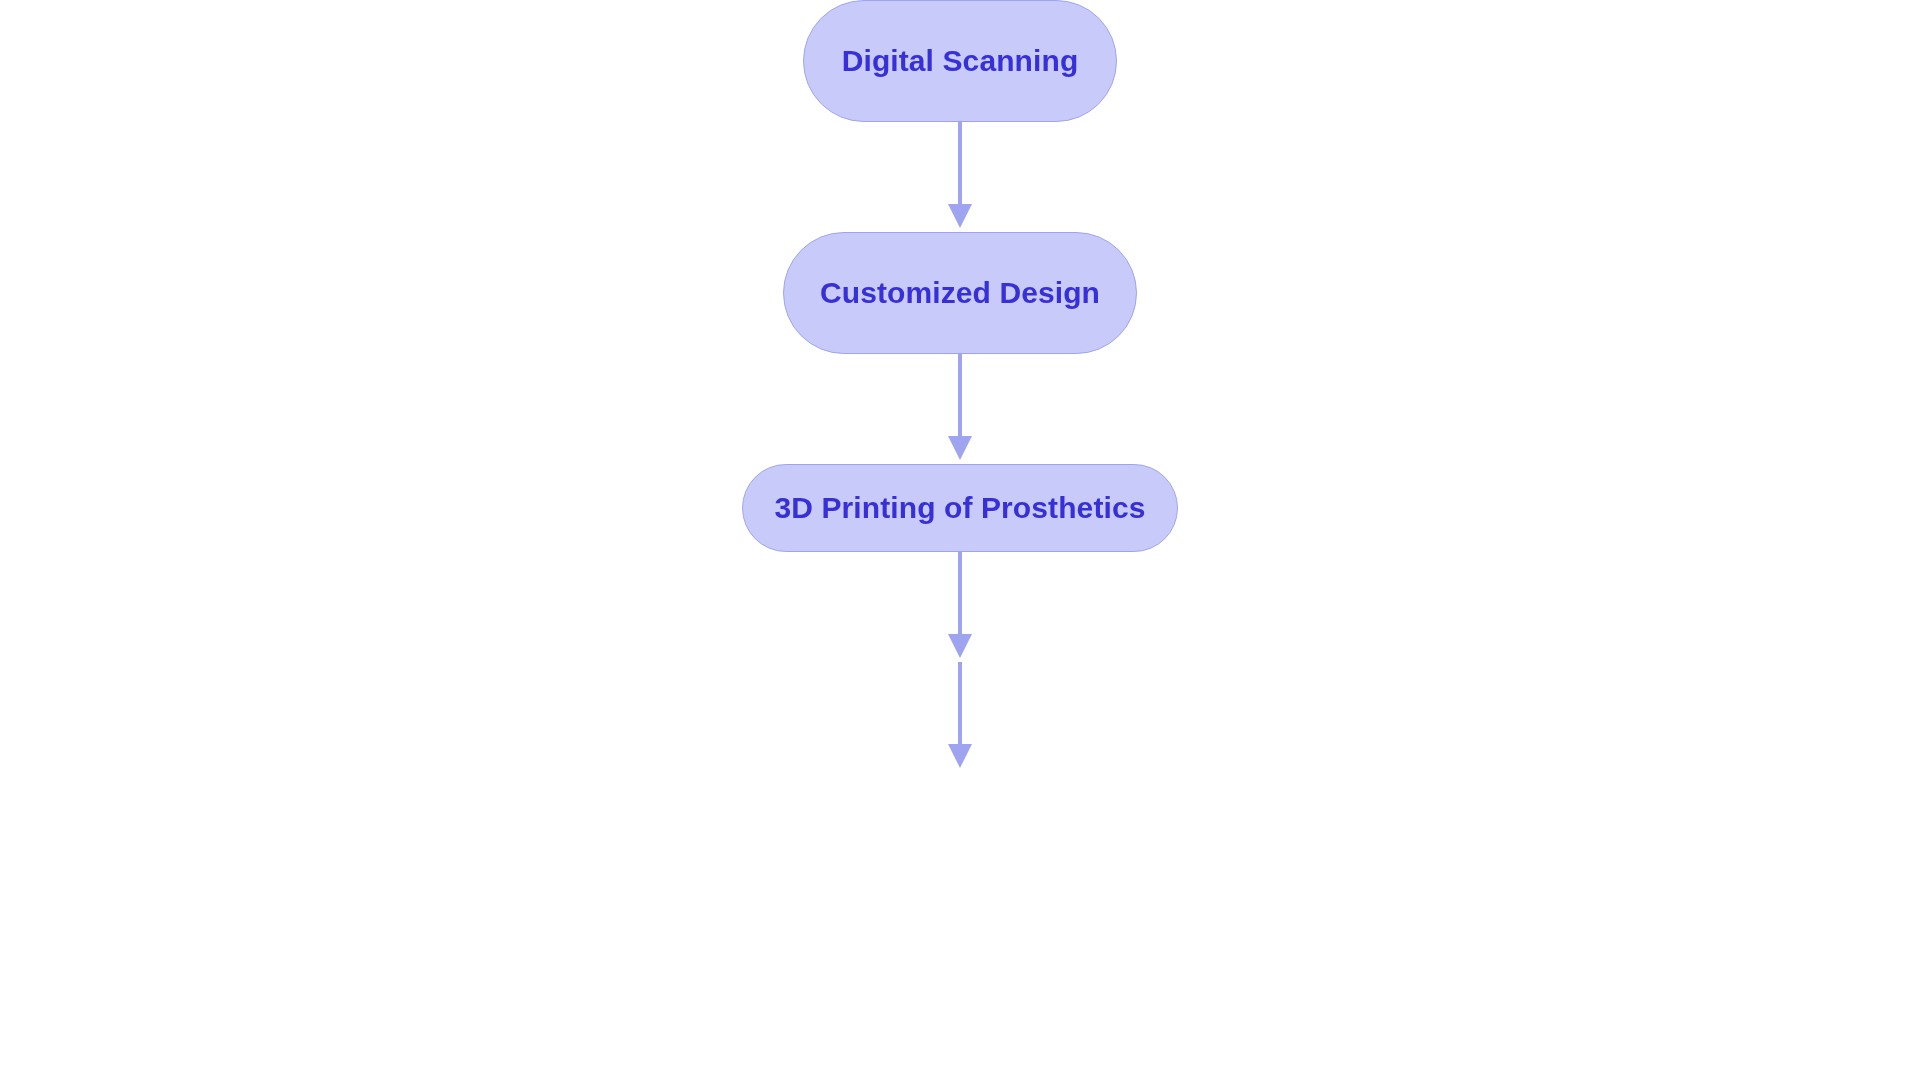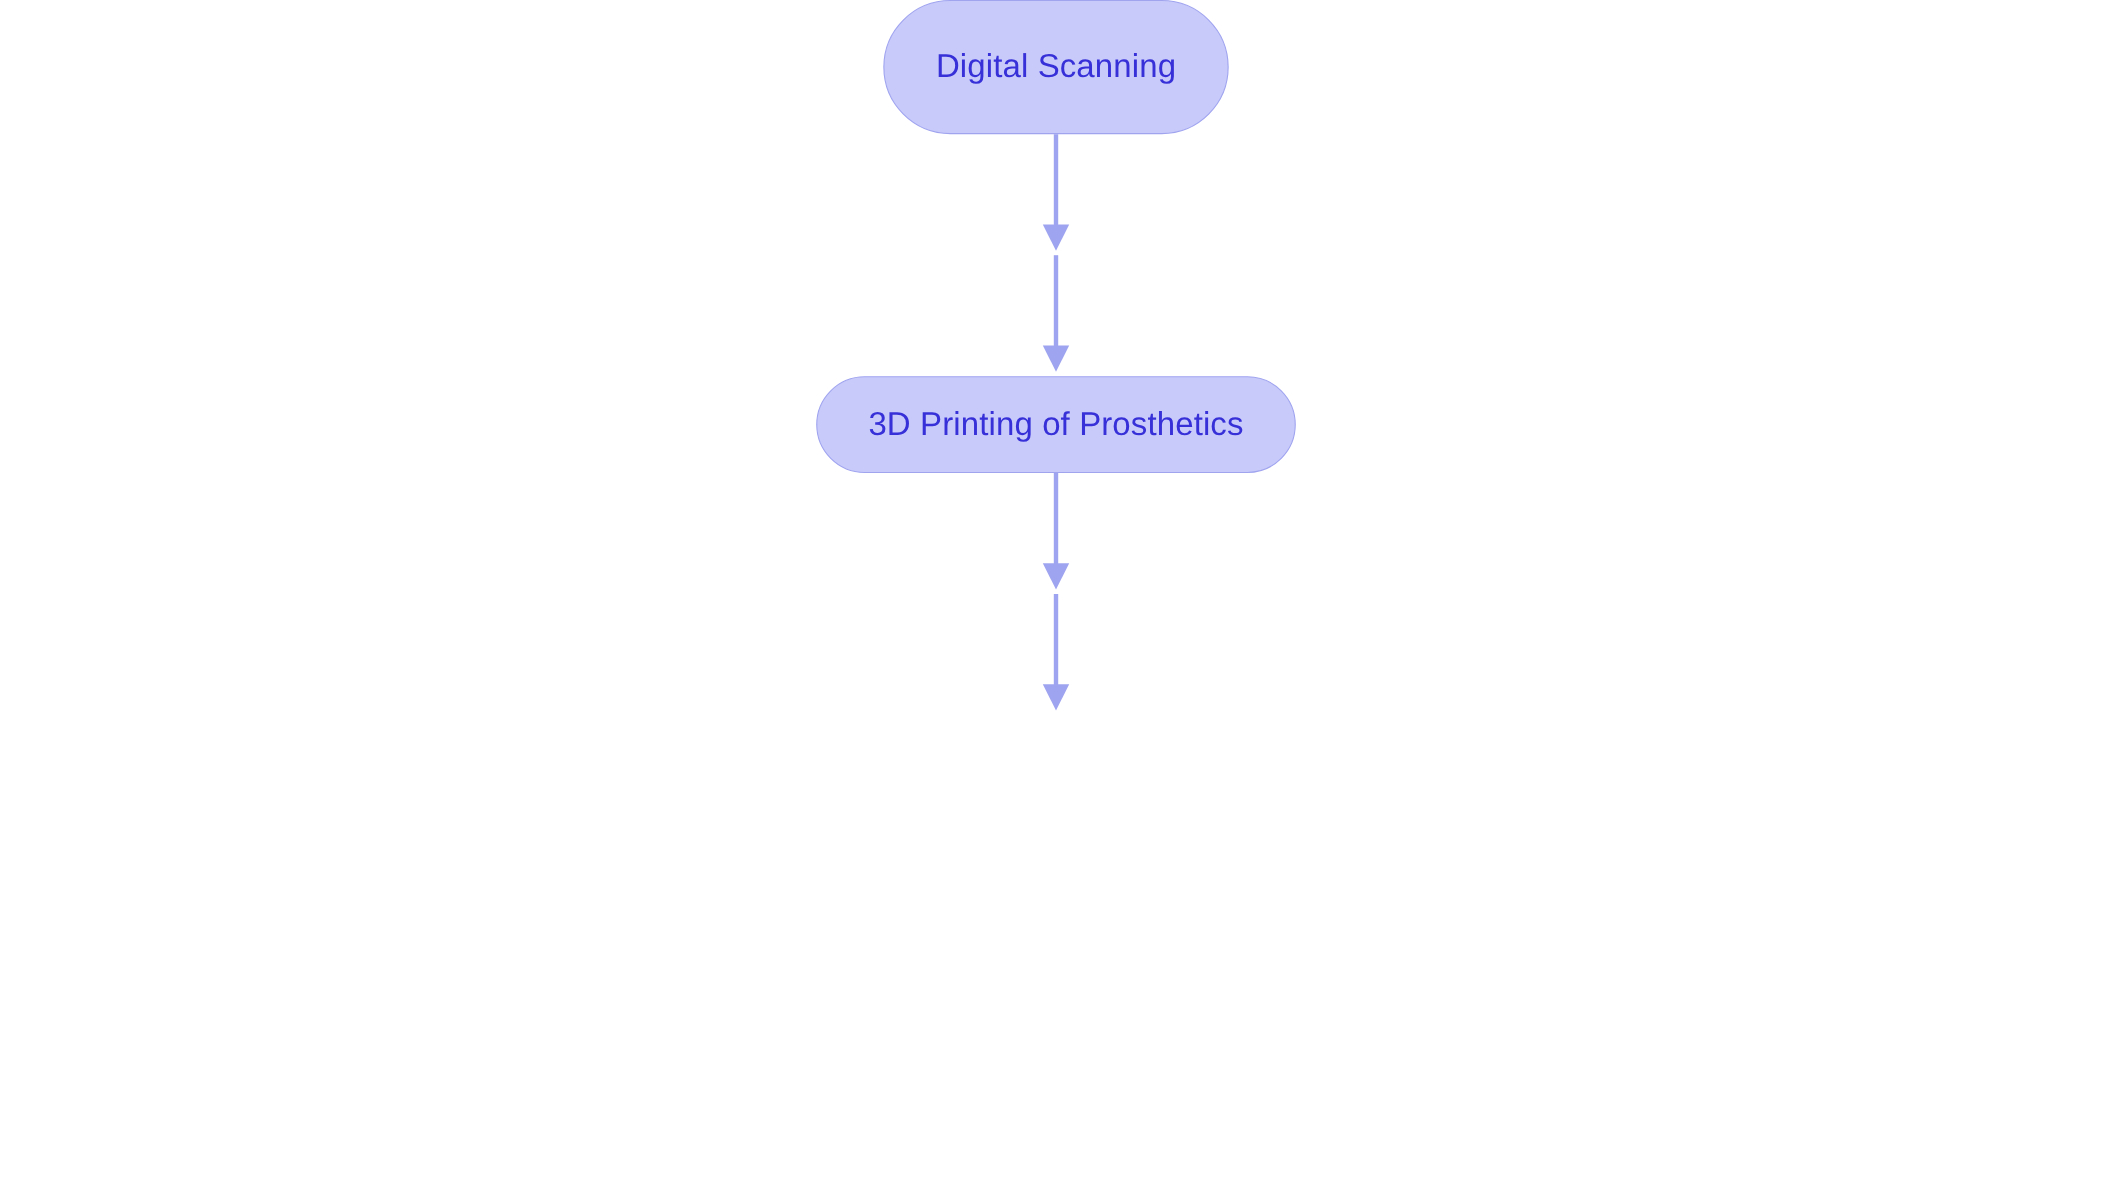--- a/index.html
+++ b/index.html
@@ -37,21 +37,21 @@
     box-sizing: border-box;
     display: flex;
     align-items: center;
     justify-content: center;
     background: #c8cbfa;
     border: 1.6px solid #a0a4ef;
     border-radius: 999px;
     color: #3730d8;
     font-family: "Liberation Sans", sans-serif;
     font-size: 30px;
-    font-weight: 400;
+    font-weight: 700;
     letter-spacing: 0.1px;
     white-space: nowrap;
     text-align: center;
   }
 
   .node-label {
     display: block;
     line-height: 1;
     padding: 0 2px;
   }
@@ -86,20 +86,23 @@
       <span class="node-label">Digital Scanning</span>
     </div>
 
     <div class="connector">
       <svg viewBox="0 0 40 110" xmlns="http://www.w3.org/2000/svg" aria-hidden="true">
         <line x1="20" y1="0" x2="20" y2="84" stroke="#9fa4f0" stroke-width="4"></line>
         <polygon points="8,82 32,82 20,106" fill="#9fa4f0"></polygon>
       </svg>
     </div>
 
+    <div class="node node-2">
+      <span class="node-label">Customized Design</span>
+    </div>
 
     <div class="connector">
       <svg viewBox="0 0 40 110" xmlns="http://www.w3.org/2000/svg" aria-hidden="true">
         <line x1="20" y1="0" x2="20" y2="84" stroke="#9fa4f0" stroke-width="4"></line>
         <polygon points="8,82 32,82 20,106" fill="#9fa4f0"></polygon>
       </svg>
     </div>
 
     <div class="node node-3">
       <span class="node-label">3D Printing of Prosthetics</span>

